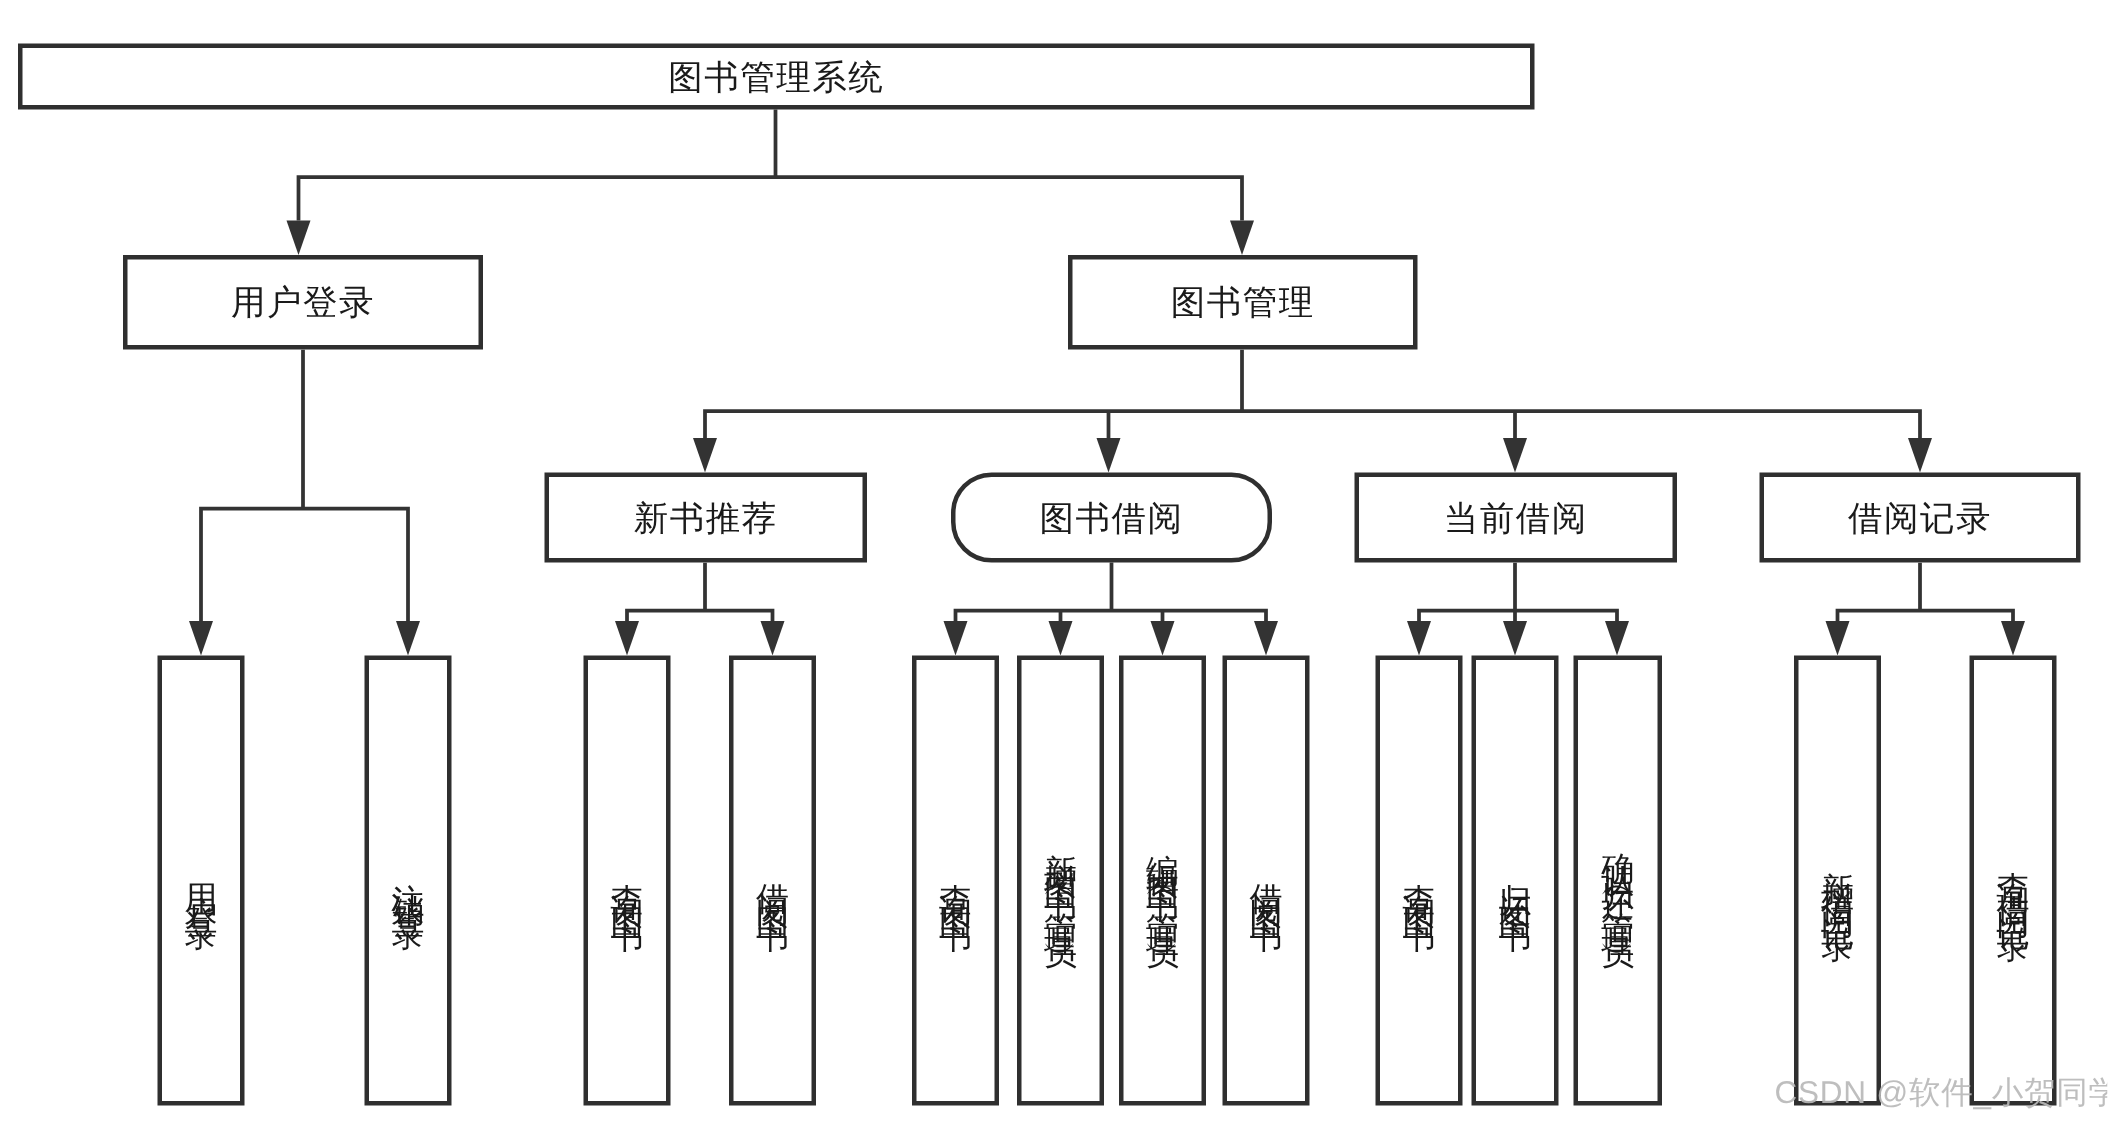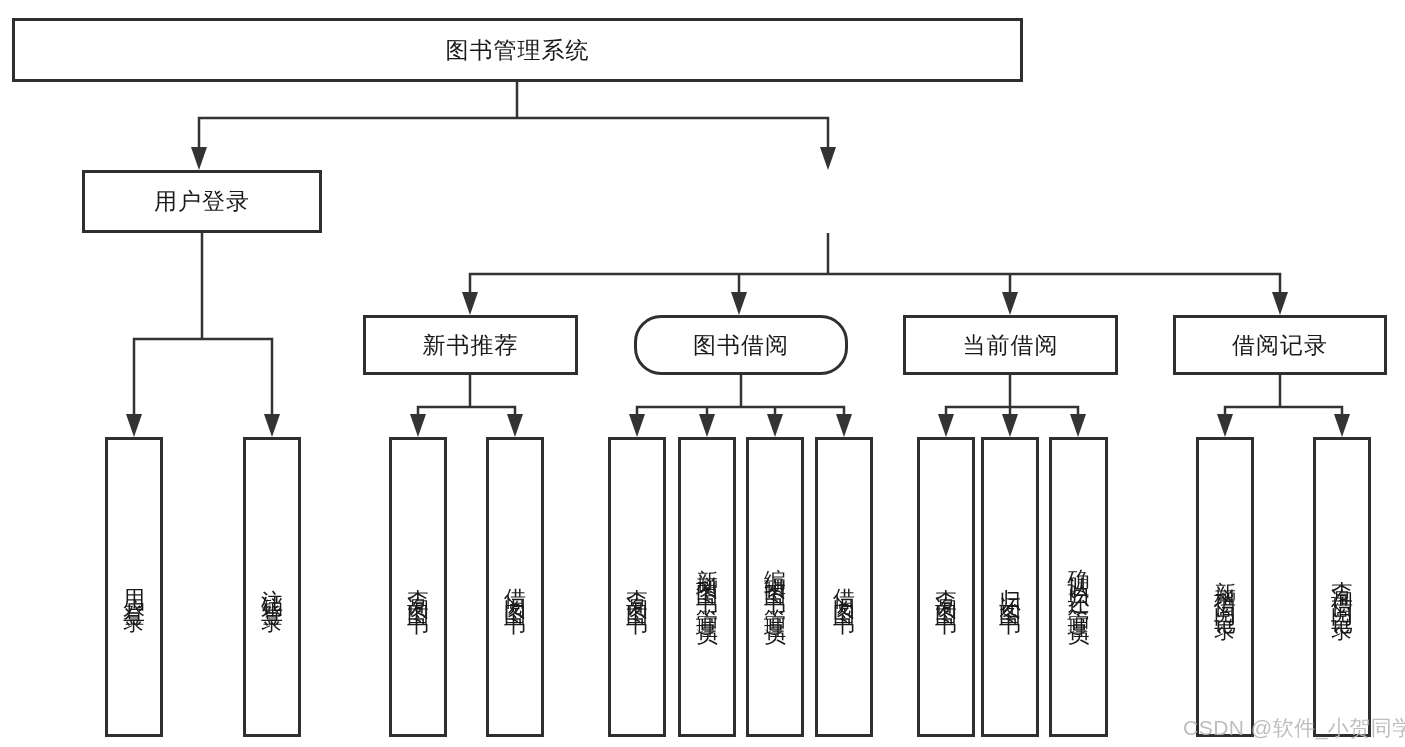--- a/index.html
+++ b/index.html
@@ -97,26 +97,29 @@
       <polygon points="767,414 783,414 775,437"></polygon>
       <polygon points="836,414 852,414 844,437"></polygon>
       <polygon points="938,414 954,414 946,437"></polygon>
       <polygon points="1002,414 1018,414 1010,437"></polygon>
       <polygon points="1070,414 1086,414 1078,437"></polygon>
       <polygon points="1217,414 1233,414 1225,437"></polygon>
       <polygon points="1334,414 1350,414 1342,437"></polygon>
     </g>
   </svg>
 
-  <div class="box h" style="left:12px; top:18px; width:1011px; height:64px;">
+  <div class="box h" style="left:12px; top:29px; width:1011px; height:44px;">
     <span>图书管理系统</span>
   </div>
 
   <div class="box h" style="left:82px; top:170px; width:240px; height:63px;">
     <span>用户登录</span>
+  </div>
+  <div class="box h" style="left:712px; top:170px; width:233px; height:63px;">
+    <span>图书管理</span>
   </div>
 
   <div class="box h" style="left:363px; top:315px; width:215px; height:60px;">
     <span>新书推荐</span>
   </div>
   <div class="box h" style="left:634px; top:315px; width:214px; height:60px;border-radius:27px;">
     <span>图书借阅</span>
   </div>
   <div class="box h" style="left:903px; top:315px; width:215px; height:60px;justify-content:center;">
     <span>当前借阅</span>

